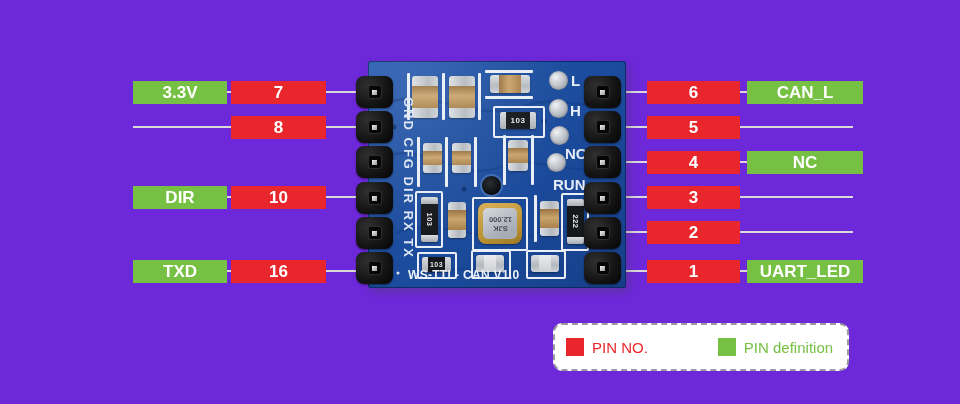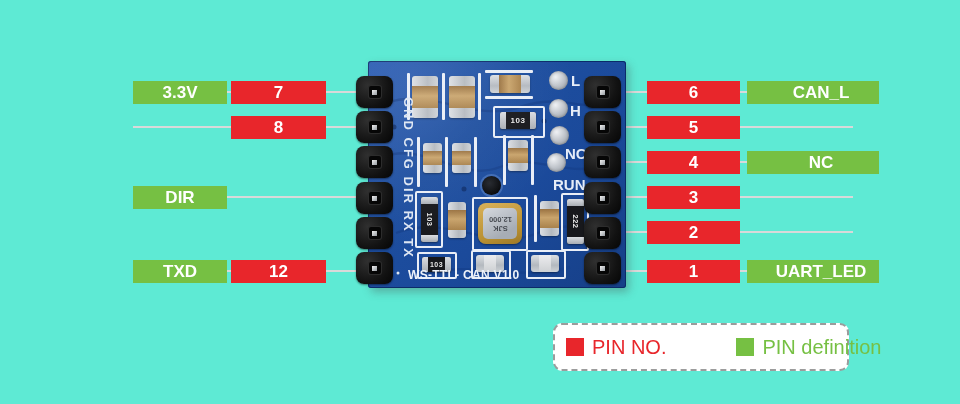--- a/index.html
+++ b/index.html
@@ -1,32 +1,32 @@
 <!DOCTYPE html>
 <html><head>
 <meta charset="utf-8">
 <style>
   html,body{margin:0;padding:0;background:#fff;}
-  .stage{position:relative;width:960px;height:404px;background:#5eead4;overflow:hidden;
+  .stage{position:relative;width:960px;height:404px;background:#6d28d9;overflow:hidden;
          font-family:"Liberation Sans",sans-serif;}
 
   
   .pin-row{position:absolute;height:23px;z-index:1;}
   .pin-row.left{left:133px;width:229px;}
   .pin-row.right{left:616px;width:237px;}
   .r1{top:81px}.r2{top:116px}.r3{top:151px}.r4{top:186px}.r5{top:221px}.r6{top:260px}
   .wire{position:absolute;left:0;right:0;top:10px;height:2px;background:#d9d9d9;}
   .pin-box{position:absolute;top:0;height:23px;display:flex;align-items:center;justify-content:center;
            color:#fff;font-weight:bold;font-size:17px;line-height:23px;}
   .pin-box.green{background:#76c043;}
   .pin-box.red{background:#e8262b;}
   .left .pin-box.green{left:0;width:94px;}
   .left .pin-box.red{left:98px;width:95px;}
   .right .pin-box.red{left:31px;width:93px;}
-  .right .pin-box.green{left:131px;width:116px;padding-left:16px;}
+  .right .pin-box.green{left:131px;width:116px;}
 
   
   .hdr{position:absolute;width:37px;height:32px;z-index:3;border-radius:8px;
        background:radial-gradient(circle at 32% 30%,#303030,#121212 62%,#050505);
        box-shadow:0 1px 2px rgba(0,0,0,.45);display:flex;align-items:center;justify-content:center;}
   .hl{left:356px}.hr{left:584px}
   .h1{top:76px}.h2{top:111px}.h3{top:146px}.h4{top:182px}.h5{top:217px}.h6{top:252px}
   .hpin{width:12px;height:12px;background:#060606;border-radius:2px;box-shadow:0 0 0 1px #2c2c2c;
         display:flex;align-items:center;justify-content:center;}
   .hcore{width:5px;height:5px;background:linear-gradient(135deg,#efefef,#969ca2);}
@@ -79,21 +79,21 @@
           color:#474b52;font-weight:bold;}
 
   .sidetext{position:absolute;left:33px;top:36px;height:192px;writing-mode:vertical-rl;
             color:#dde6f3;font-weight:bold;font-size:13px;letter-spacing:2px;white-space:nowrap;}
   .btitle{position:absolute;left:40px;top:207px;color:#edf2fa;font-weight:bold;font-size:12px;
           letter-spacing:.3px;white-space:nowrap;}
 
   
   .legend{position:absolute;left:553px;top:323px;width:296px;height:48px;box-sizing:border-box;
           border:2px dashed #9c9c9c;border-radius:9px;display:flex;align-items:center;
-          padding-left:11px;font-size:20px;background:#fff;text-align:center;}
+          padding-left:11px;font-size:15px;background:#fff;text-align:center;}
   .sq{width:18px;height:18px;flex:0 0 18px;}
   .sq.sred{background:#e8262b;}
   .sq.sgreen{background:#76c043;margin-left:70px;}
   .ltext{margin-left:8px;white-space:nowrap;}
   .ltext.lred{color:#e8262b;}
   .ltext.lgreen{color:#76c043;}
 </style>
 </head>
 <body>
 
@@ -104,25 +104,26 @@
     <div class="pin-box green">3.3V</div>
     <div class="pin-box red">7</div>
   </div>
   <div class="pin-row left r2">
     <div class="wire"></div>
     <div class="pin-box red">8</div>
   </div>
   <div class="pin-row left r4">
     <div class="wire"></div>
     <div class="pin-box green">DIR</div>
+    <div class="pin-box red">10</div>
   </div>
   <div class="pin-row left r6">
     <div class="wire"></div>
     <div class="pin-box green">TXD</div>
-    <div class="pin-box red">12</div>
+    <div class="pin-box red">16</div>
   </div>
 
   <div class="pin-row right r1">
     <div class="wire"></div>
     <div class="pin-box red">6</div>
     <div class="pin-box green">CAN_L</div>
   </div>
   <div class="pin-row right r2">
     <div class="wire"></div>
     <div class="pin-box red">5</div>

